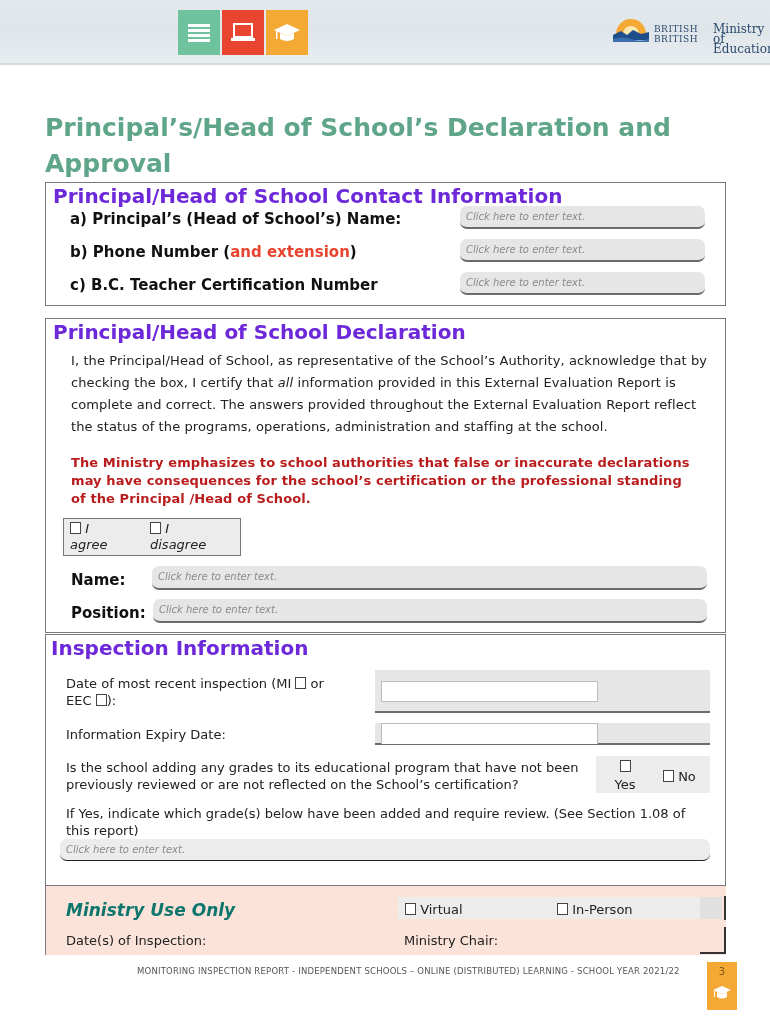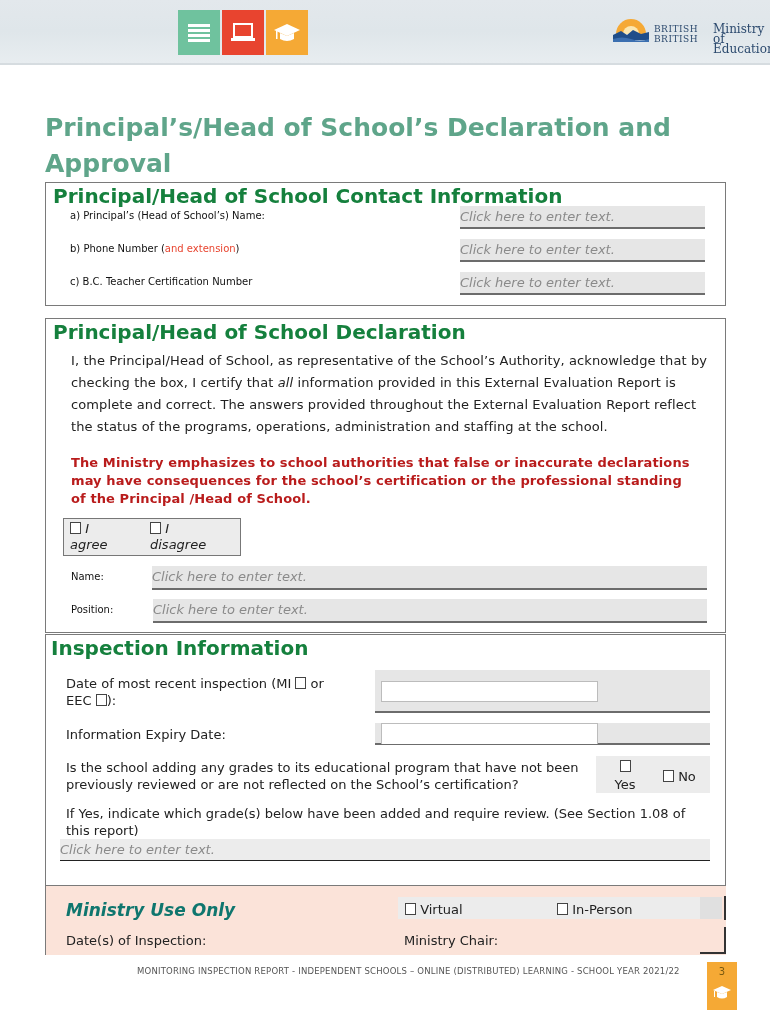--- a/index.html
+++ b/index.html
@@ -14,24 +14,24 @@
   .tile { position: absolute; top: 10px; width: 42px; height: 45px; display: flex; align-items: center; justify-content: center; }
   .tile svg { display: block; }
   .bc-logo { position: absolute; left: 613px; top: 18px; width: 36px; height: 26px; }
   .bc-text { position: absolute; left: 654px; top: 24px; font-family: "DejaVu Serif", serif; font-size: 9px; color: #2c4a6e; line-height: 10px; letter-spacing: 0.5px; }
   .moe-text { position: absolute; left: 713px; top: 24px; font-family: "DejaVu Serif", serif; font-size: 12px; color: #2c4a6e; line-height: 10px; }
 
   
   .page-title { position: absolute; left: 45px; top: 110px; width: 680px; font-size: 25px; font-weight: bold; color: #5fa58a; line-height: 36px; }
 
   .section { position: absolute; border: 1.5px solid #7a7a7a; background: #fff; }
-  .section h2 { font-size: 20px; font-weight: bold; color: #15803d; line-height: 24px; }
+  .section h2 { font-size: 20px; font-weight: bold; color: #6d28d9; line-height: 24px; }
 
-  .row-label { position: absolute; font-size: 10px; font-weight: normal; color: #111; }
-  .field { position: absolute; background: #e6e6e6; border-bottom: 2px solid #6c6c6c; font-size: 13px; font-style: italic; color: #8a8a8a; line-height: 21px; }
+  .row-label { position: absolute; font-size: 15px; font-weight: bold; color: #111; }
+  .field { position: absolute; background: #e6e6e6; border-bottom: 2px solid #6c6c6c; font-size: 10px; font-style: italic; color: #8a8a8a; padding-left: 6px; line-height: 21px; border-radius: 7px; }
 
   .para { position: absolute; font-size: 13px; line-height: 22px; color: #222; letter-spacing: 0.1px; }
   .para.bold { font-weight: bold; color: #b91c1c; line-height: 18px; }
 
   .chk { display: inline-block; width: 11px; height: 12px; border: 1px solid #444; vertical-align: -1px; background: #fff; }
 
   .agree-box { position: absolute; left: 63px; top: 518px; width: 178px; height: 38px; background: #ececec; border: 1.5px solid #777; }
   .agree-item { position: absolute; font-size: 13px; font-style: italic; color: #222; line-height: 16px; }
 
   .text-plain { position: absolute; font-size: 13px; color: #222; line-height: 17px; }

